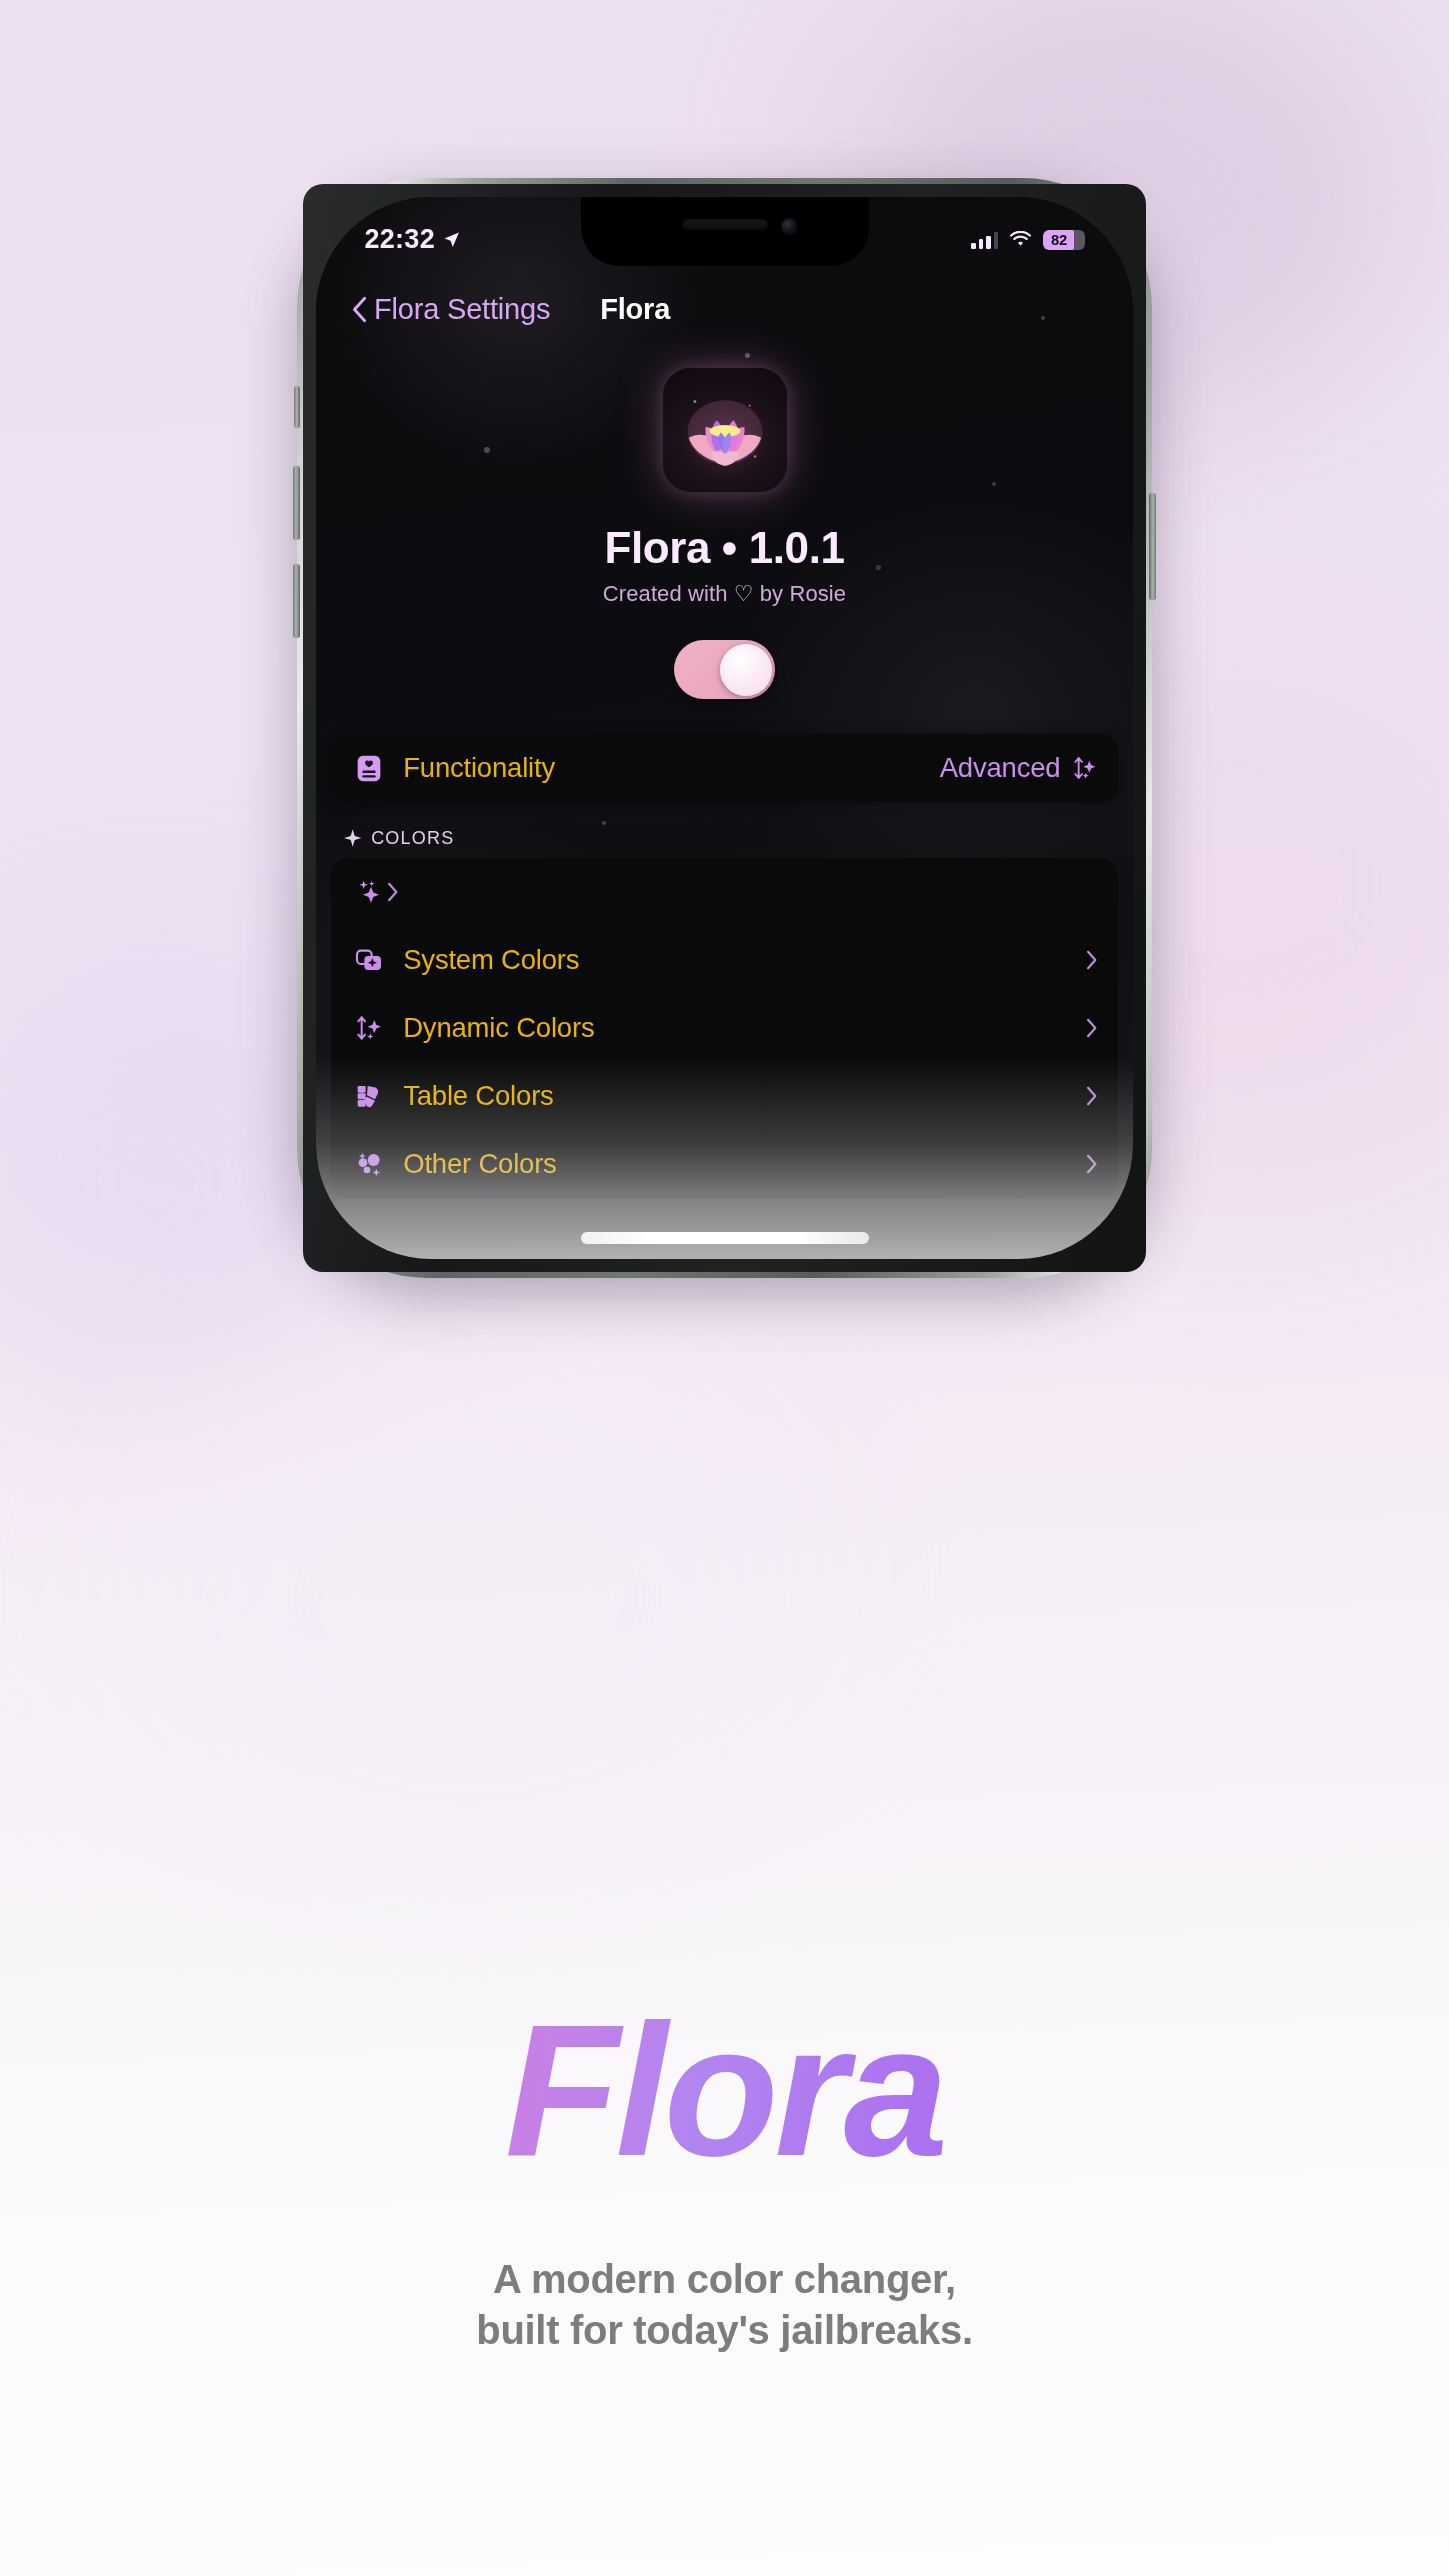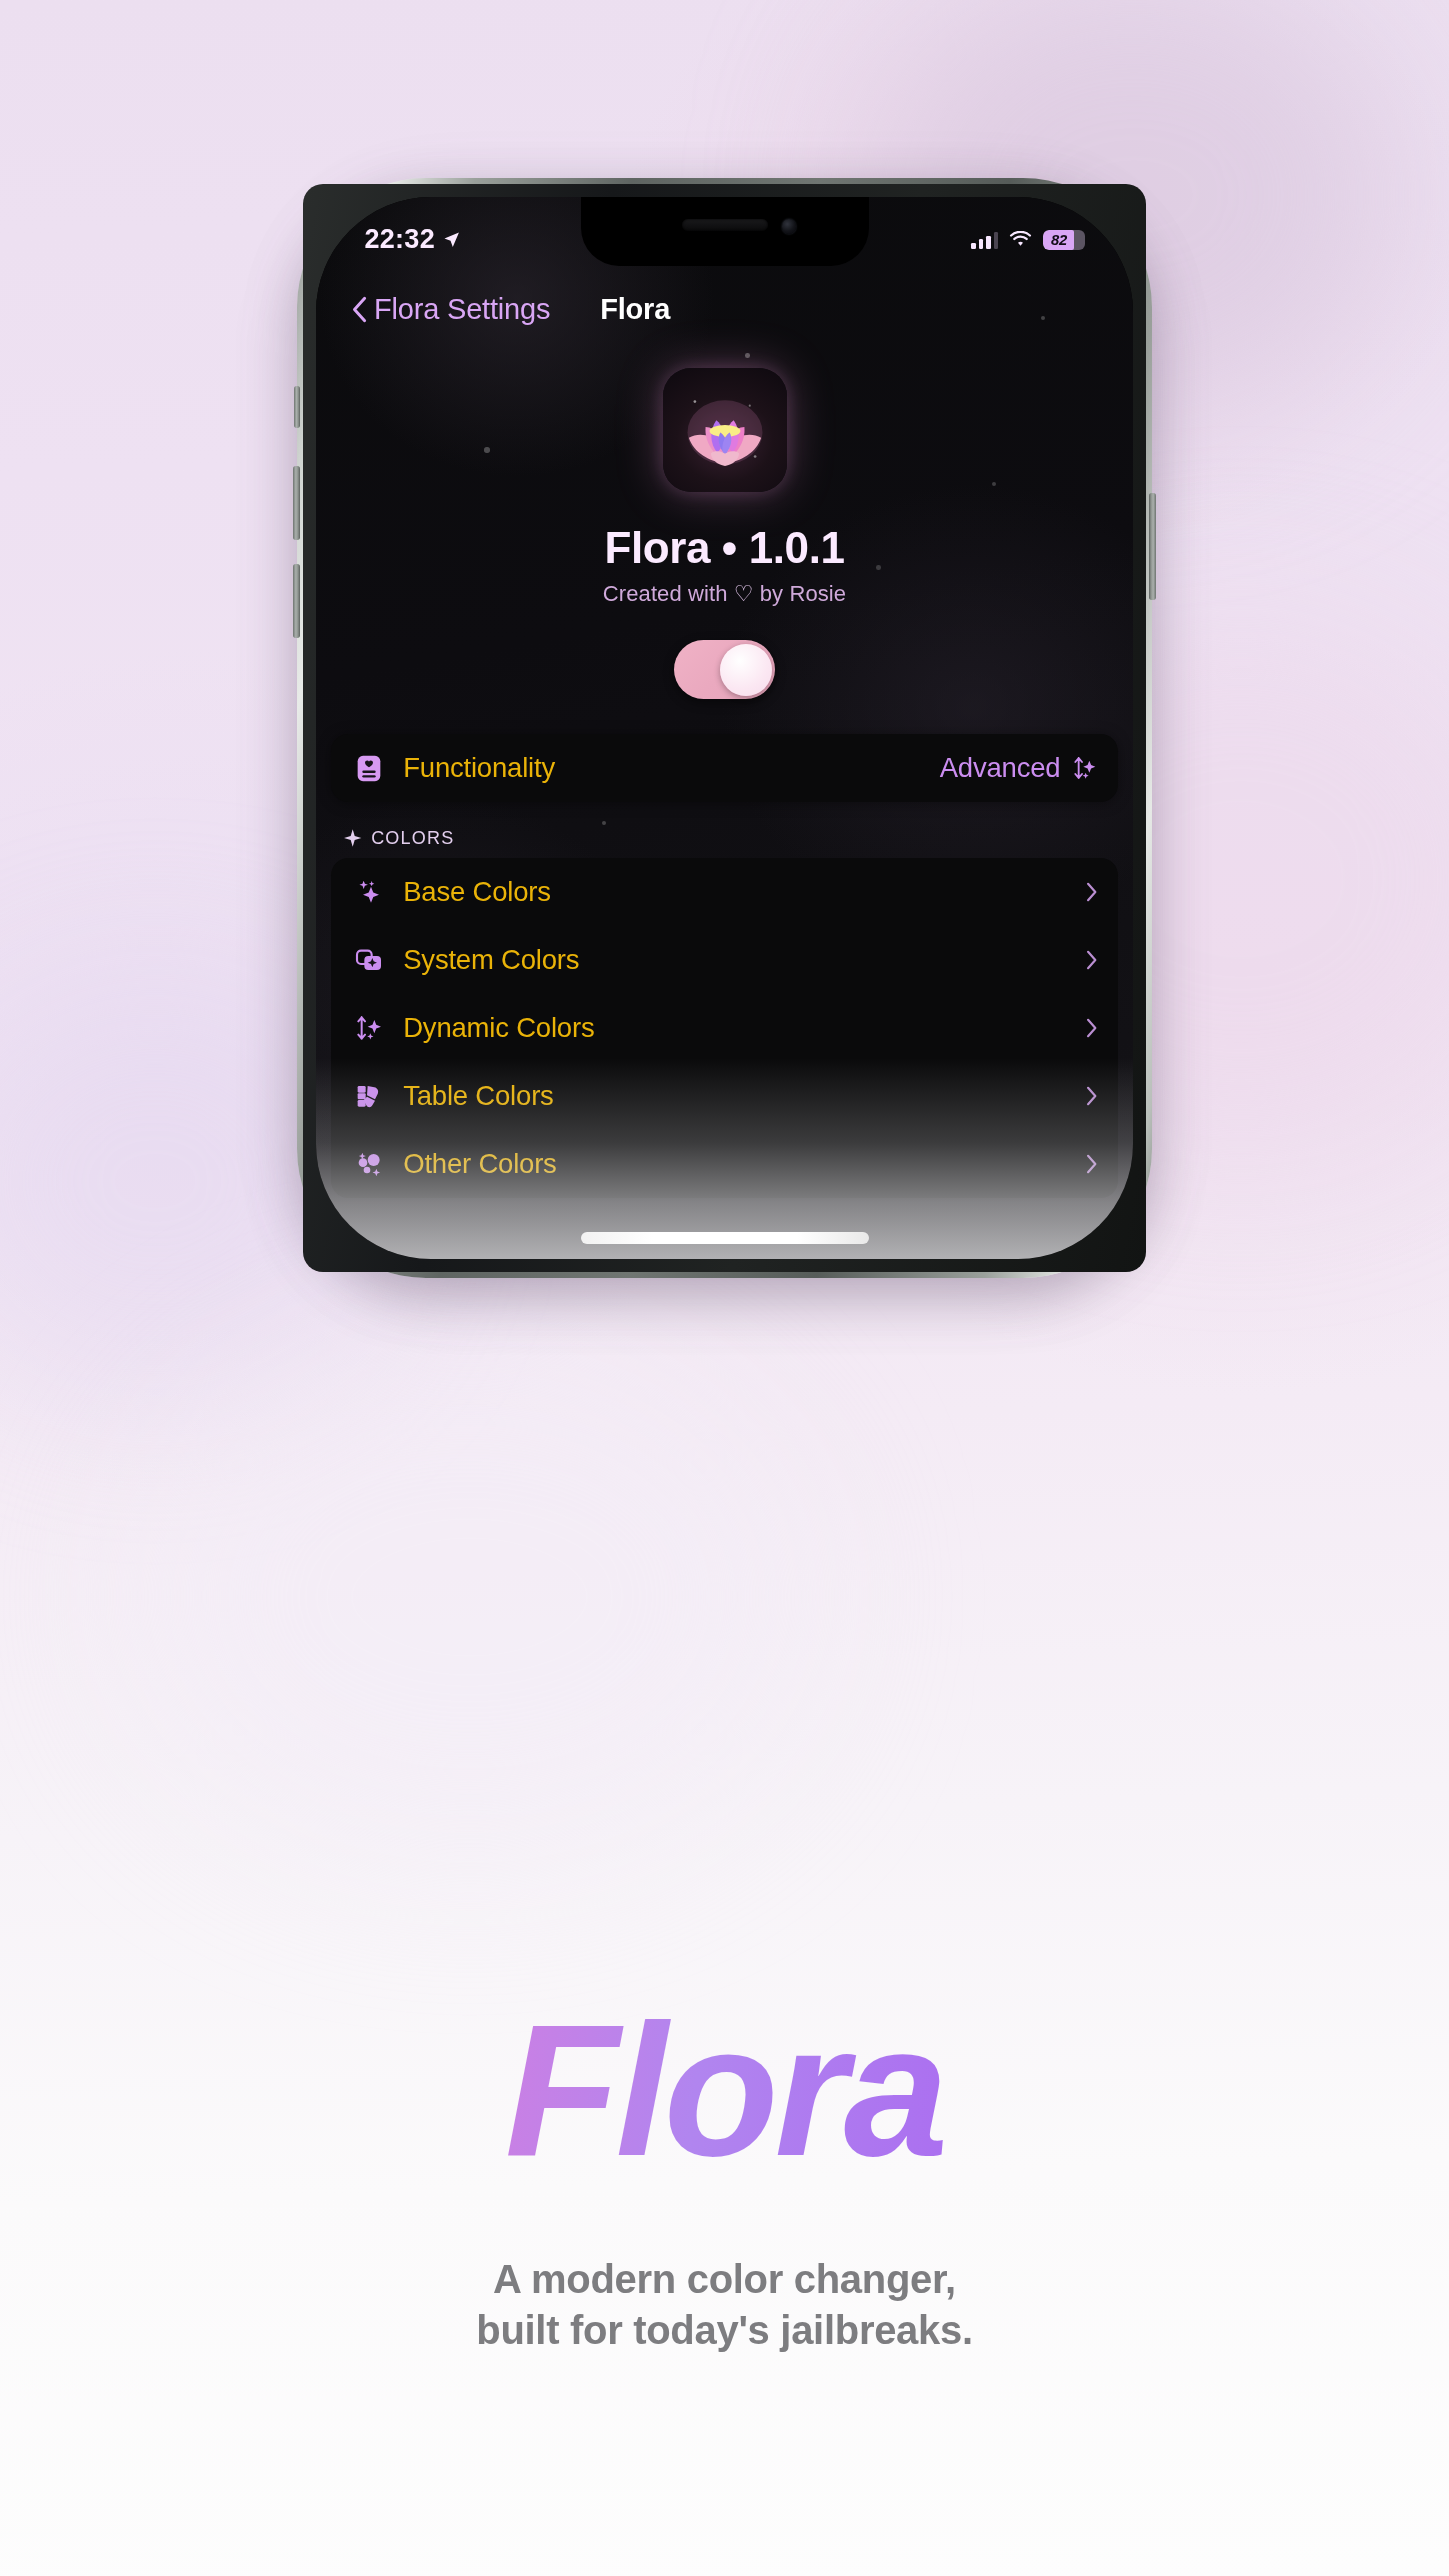--- a/index.html
+++ b/index.html
@@ -98,21 +98,21 @@
   .sig i { width:4.7px; border-radius:1.3px; background:#f7e6ff; display:block; }
   .sig i:nth-child(1){height:6px;} .sig i:nth-child(2){height:9.4px;}
   .sig i:nth-child(3){height:12.7px;} .sig i:nth-child(4){height:17px;background:#4a4450;}
   .batt {
     position:relative; width:42px; height:20px; border-radius:6px;
     background:#5b5462; display:flex; align-items:center; overflow:hidden;
   }
   .batt-fill { position:absolute; left:0; top:0; bottom:0; width:74%;
     background:#d9a6f5; border-radius:6px 2px 2px 6px; }
   .batt-num { position:relative; z-index:2; width:100%; text-align:center;
-    font-size:14.8px; font-weight:700; color:#120d18; letter-spacing:-0.3px; padding-right:9.4px;font-style:italic; }
+    font-size:14.8px; font-weight:700; color:#120d18; letter-spacing:-0.3px; padding-right:9.4px; }
 
   
   .navbar {
     position:absolute; top:82px; left:0; right:0; height:60px; z-index:7;
     display:flex; align-items:center; padding:0 35px;
   }
   .nav-back { display:flex; align-items:center; gap:6.7px; cursor:pointer; }
   .chev-back { width:16px; height:27px; }
   .nav-back-label { color:#d9a6f5; font-size:29px; font-weight:400; letter-spacing:-0.2px; }
   .nav-title { color:#fff; font-size:29px; font-weight:700; margin-left:50px; letter-spacing:-0.2px; }
@@ -338,21 +338,20 @@
           <div class="list-card">
 
             <div class="row">
               <span class="row-ico">
                 <svg width="32" height="32" viewBox="0 0 48 48">
                   <path d="M27 16l3.4 8.6L39 28l-8.6 3.4L27 40l-3.4-8.6L15 28l8.6-3.4z" fill="#cb8df0"></path>
                   <path d="M16 7l1.8 4.6L22.4 13 17.8 14.8 16 19.4 14.2 14.8 9.6 13l4.6-1.4z" fill="#cb8df0"></path>
                   <path d="M28 7.5l1.1 2.9 2.9 1.1-2.9 1.1L28 15.5l-1.1-2.9L24 11.5l2.9-1.1z" fill="#cb8df0"></path>
                 </svg>
               </span>
-              <span class="row-label">Base Colors</span>
               <svg class="chev-r" viewBox="0 0 12 22">
                 <path d="M2 2l8 9-8 9" stroke="#d9a6f5" stroke-width="2.4" fill="none" stroke-linecap="round" stroke-linejoin="round"></path>
               </svg>
             </div>
 
             <div class="row">
               <span class="row-ico">
                 <svg width="32" height="32" viewBox="0 0 48 48">
                   <rect x="6" y="10" width="22" height="20" rx="6" fill="none" stroke="#cb8df0" stroke-width="3.2"></rect>
                   <rect x="17" y="18" width="25" height="21" rx="6" fill="#cb8df0"></rect>

